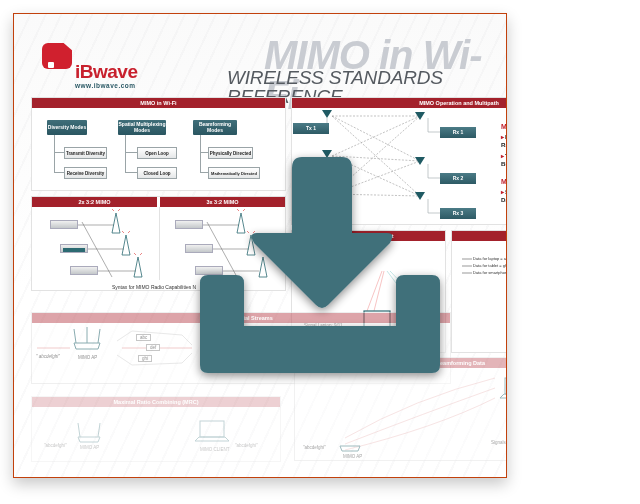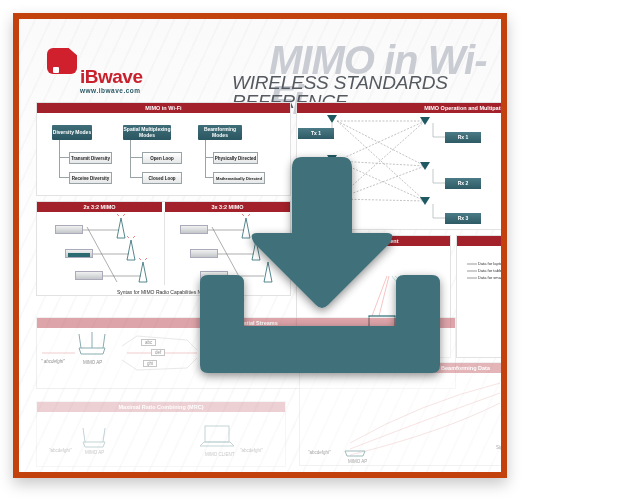--- a/index.html
+++ b/index.html
@@ -2,21 +2,21 @@
 <html><head>
 <meta charset="utf-8">
 <style>
   * { box-sizing: border-box; margin: 0; padding: 0; }
   html, body { width: 640px; height: 504px; background: #ffffff; overflow: hidden; }
   body { font-family: "Liberation Sans", sans-serif; position: relative; }
 
   .flyer {
     position: absolute; left: 13px; top: 13px; width: 494px; height: 465px;
     background: #ffffff;
-    border: 6px solid #c2410c;
+    border: 1px solid #c2410c;
     box-shadow: 0 6px 14px rgba(0,0,0,0.22);
     overflow: hidden;
     padding-left: 22px;
   }
   .flyer-bg {
     position: absolute; inset: 0;
     background:
       repeating-linear-gradient(115deg, rgba(200,200,205,0.10) 0 2px, transparent 2px 14px),
       linear-gradient(180deg, #fafafa 0%, #ffffff 60%);
   }

